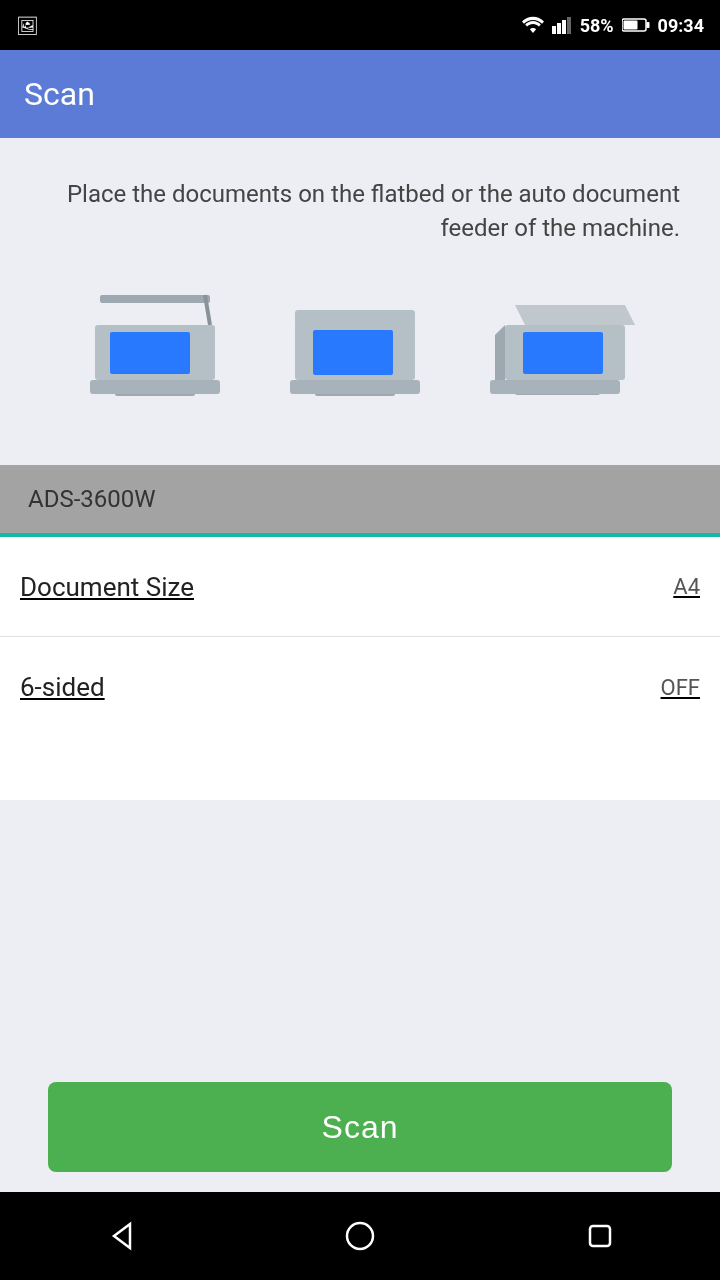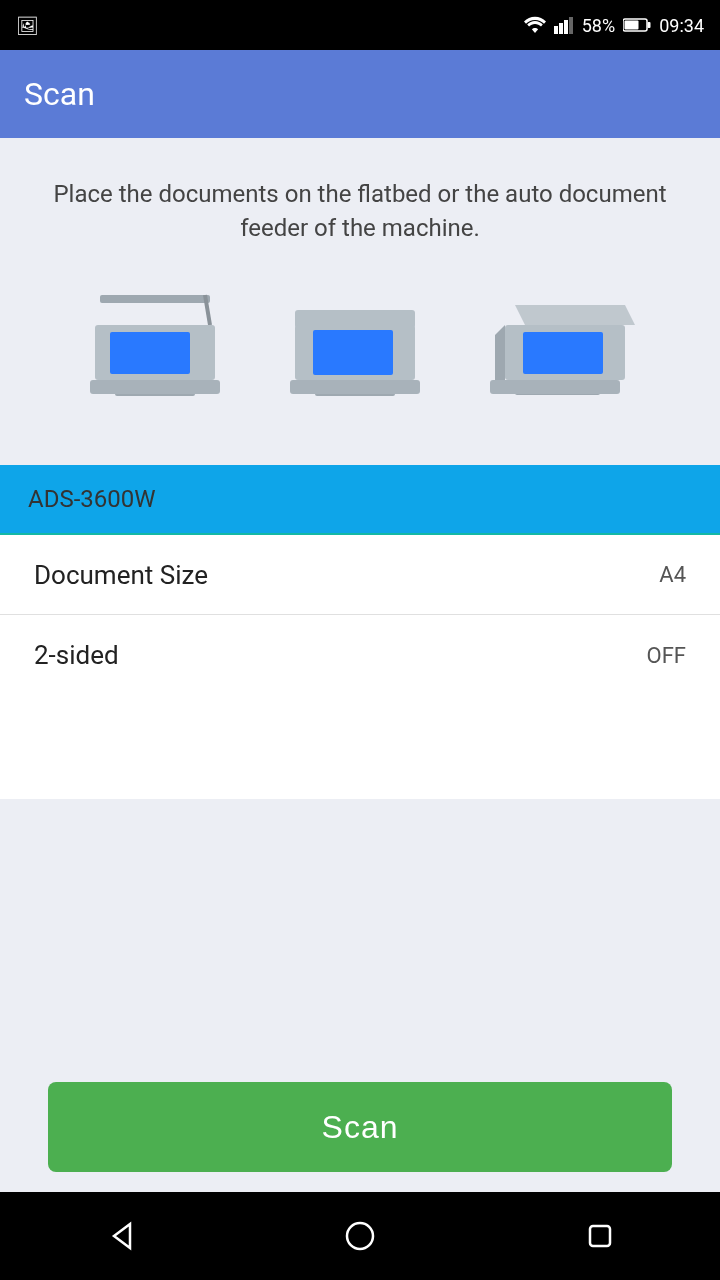--- a/index.html
+++ b/index.html
@@ -29,21 +29,21 @@
     .status-bar-left {
       margin-right: auto;
     }
     .status-icon {
       color: white;
       font-size: 18px;
     }
     .status-text {
       color: white;
       font-size: 18px;
-      font-weight: 400;
+      font-weight: 700;
     }
 
     
     .app-bar {
       width: 100%;
       height: 88px;
       background: #5b7bd6;
       display: flex;
       align-items: center;
       padding: 0 24px;
@@ -68,20 +68,21 @@
     .instruction-area {
       background: #eceef4;
       padding: 40px 40px 30px 40px;
       text-align: center;
     }
     .instruction-text {
       font-size: 24px;
       color: #444;
       line-height: 1.4;
       margin-bottom: 40px;
+      text-align: right;
     }
 
     
     .scanner-images {
       display: flex;
       justify-content: center;
       align-items: center;
       gap: 40px;
       margin-bottom: 20px;
     }
@@ -90,41 +91,42 @@
     .scanner-wrap {
       width: 160px;
       height: 130px;
       display: flex;
       align-items: center;
       justify-content: center;
     }
 
     
     .device-label-area {
-      background: #0ea5e9;
+      background: #a3a3a3;
       padding: 20px 28px 20px 28px;
-      border-bottom: 2px solid #14b8a6;
+      border-bottom: 4px solid #14b8a6;
     }
     .device-label {
       font-size: 24px;
       color: #333;
     }
 
     
     .settings-list {
       background: white;
       flex: 1;
     }
     .settings-item {
       display: flex;
       align-items: center;
       justify-content: space-between;
-      padding: 0 34px;
-      height: 80px;
+      padding: 0 20px;
+      height: 100px;
       border-bottom: 1px solid #e0e0e0;
+      text-decoration: underline;
     }
     .settings-item:last-child {
       border-bottom: none;
     }
     .settings-label {
       font-size: 26px;
       color: #222;
     }
     .settings-value {
       font-size: 22px;
@@ -270,21 +272,21 @@
   <div class="device-label-area">
     <span class="device-label">ADS-3600W</span>
   </div>
 
   <div class="settings-list">
     <div class="settings-item">
       <span class="settings-label">Document Size</span>
       <span class="settings-value">A4</span>
     </div>
     <div class="settings-item">
-      <span class="settings-label">2-sided</span>
+      <span class="settings-label">6-sided</span>
       <span class="settings-value">OFF</span>
     </div>
   </div>
 
   <div class="empty-space"></div>
 
   <div class="scan-button-container">
     <button class="scan-button">Scan</button>
   </div>
 

